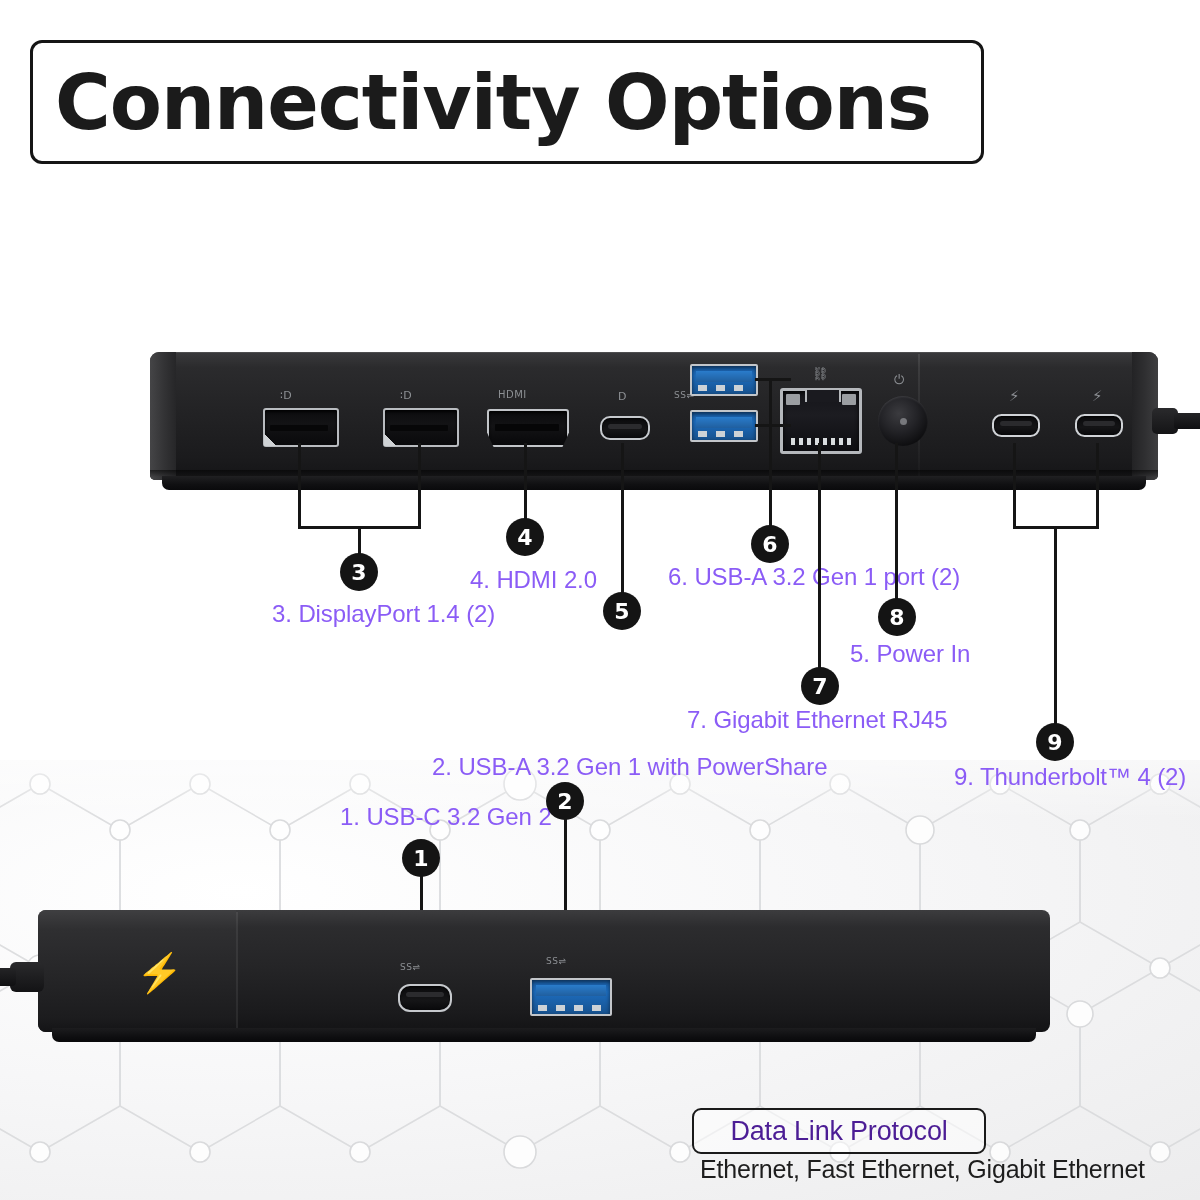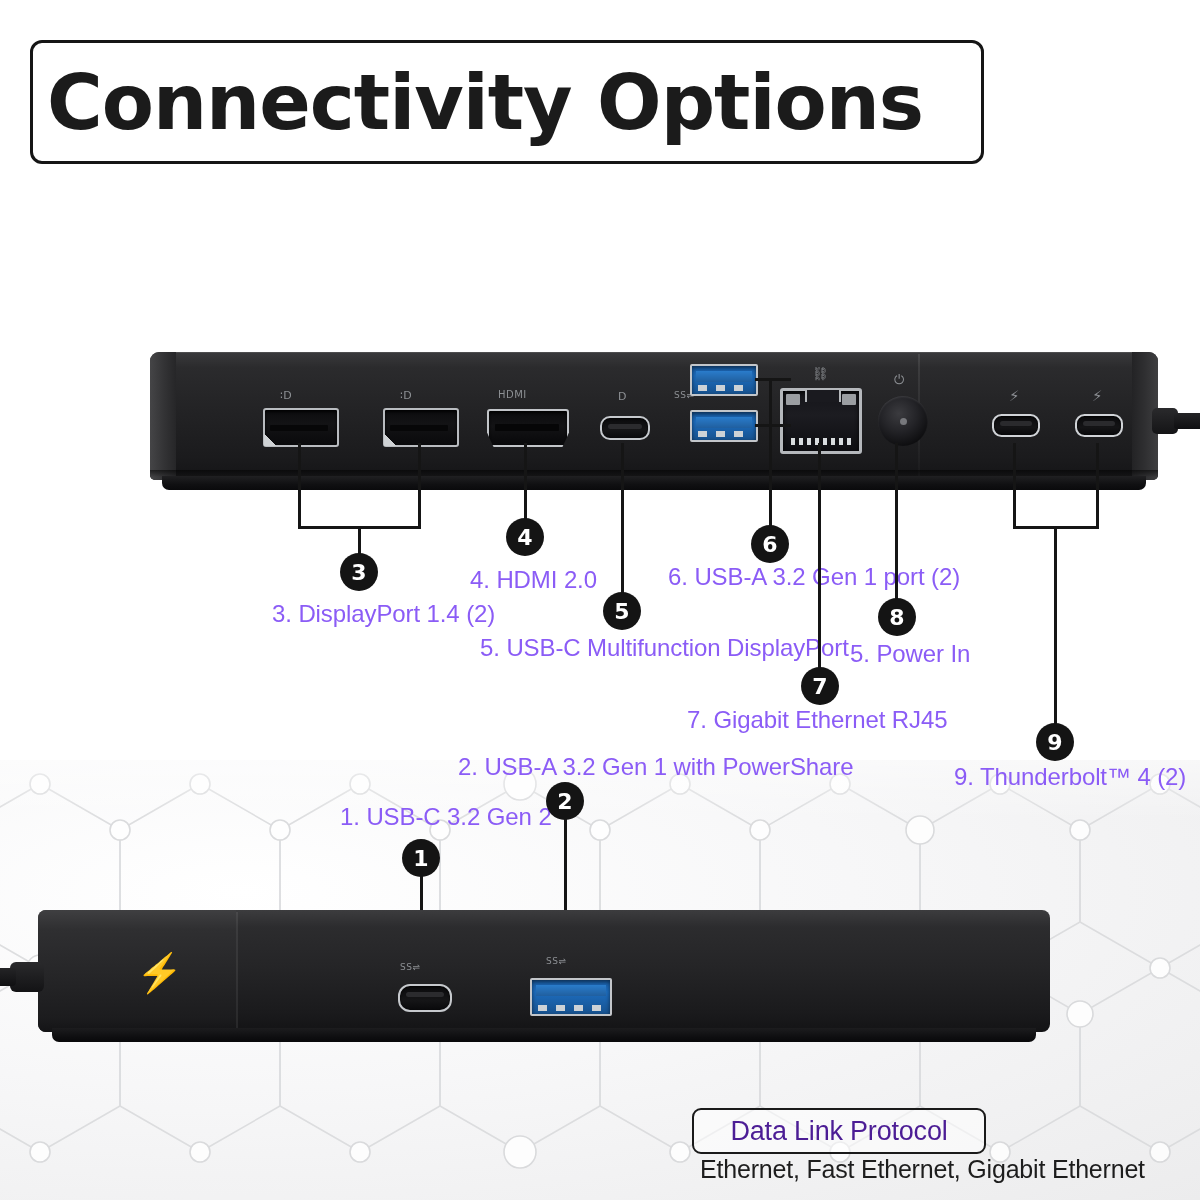--- a/index.html
+++ b/index.html
@@ -27,21 +27,21 @@
 
   
   .title-box{
     position:absolute;left:30px;top:40px;width:948px;height:118px;
     border:3px solid #151515;border-radius:12px;background:#fff;
     display:flex;align-items:center;
   }
   .title-text{
     font-family:"DejaVu Sans", sans-serif;
     font-weight:700;font-size:76px;letter-spacing:-1px;
-    color:#1b1b1b;padding-left:14px;white-space:nowrap;
+    color:#1b1b1b;padding-left:22px;white-space:nowrap;
   }
   .section-title{
     position:absolute;left:34px;top:285px;
     font-size:31px;font-weight:700;color:#232323;letter-spacing:-.3px;
   }
 
   
   .dock-rear{
     position:absolute;left:150px;top:352px;width:1008px;height:140px;
   }
@@ -361,21 +361,20 @@
   <div class="lead" style="left:358px;top:526px;width:3px;height:28px;"></div>
   <div class="badge" style="left:340px;top:553px;">3</div>
   <div class="clabel" style="left:272px;top:600px;">3. DisplayPort 1.4 (2)</div>
 
   <div class="lead" style="left:524px;top:443px;width:3px;height:77px;"></div>
   <div class="badge" style="left:506px;top:518px;">4</div>
   <div class="clabel" style="left:470px;top:566px;">4. HDMI 2.0</div>
 
   <div class="lead" style="left:621px;top:443px;width:3px;height:152px;"></div>
   <div class="badge" style="left:603px;top:592px;">5</div>
-  <div class="clabel" style="left:480px;top:634px;">5. USB-C Multifunction DisplayPort</div>
 
   <div class="lead" style="left:755px;top:378px;width:36px;height:3px;"></div>
   <div class="lead" style="left:755px;top:424px;width:36px;height:3px;"></div>
   <div class="lead" style="left:769px;top:378px;width:3px;height:152px;"></div>
   <div class="badge" style="left:751px;top:525px;">6</div>
   <div class="clabel" style="left:668px;top:563px;">6. USB-A 3.2 Gen 1 port (2)</div>
 
   <div class="lead" style="left:818px;top:443px;width:3px;height:230px;"></div>
   <div class="badge" style="left:801px;top:667px;">7</div>
   <div class="clabel" style="left:687px;top:706px;text-align:center;">7. Gigabit Ethernet RJ45</div>
@@ -388,21 +387,21 @@
   <div class="lead" style="left:1096px;top:443px;width:3px;height:86px;"></div>
   <div class="lead" style="left:1013px;top:526px;width:86px;height:3px;"></div>
   <div class="lead" style="left:1054px;top:526px;width:3px;height:200px;"></div>
   <div class="badge" style="left:1036px;top:723px;">9</div>
   <div class="clabel" style="left:954px;top:763px;">9. Thunderbolt™ 4 (2)</div>
 
   <div class="clabel" style="left:340px;top:803px;">1. USB-C 3.2 Gen 2</div>
   <div class="badge" style="left:402px;top:839px;">1</div>
   <div class="lead" style="left:420px;top:876px;width:3px;height:110px;"></div>
 
-  <div class="clabel" style="left:432px;top:753px;margin-left:26px;">2. USB-A 3.2 Gen 1 with PowerShare</div>
+  <div class="clabel" style="left:432px;top:753px;">2. USB-A 3.2 Gen 1 with PowerShare</div>
   <div class="badge" style="left:546px;top:782px;">2</div>
   <div class="lead" style="left:564px;top:819px;width:3px;height:165px;"></div>
 
   <div class="dock-front">
     <div class="front-body"></div>
     <div class="front-leftpanel"></div>
     <div class="front-seam"></div>
     <div class="front-base"></div>
     <div class="front-cable-boot"></div>
     <div class="front-cable-wire"></div>

